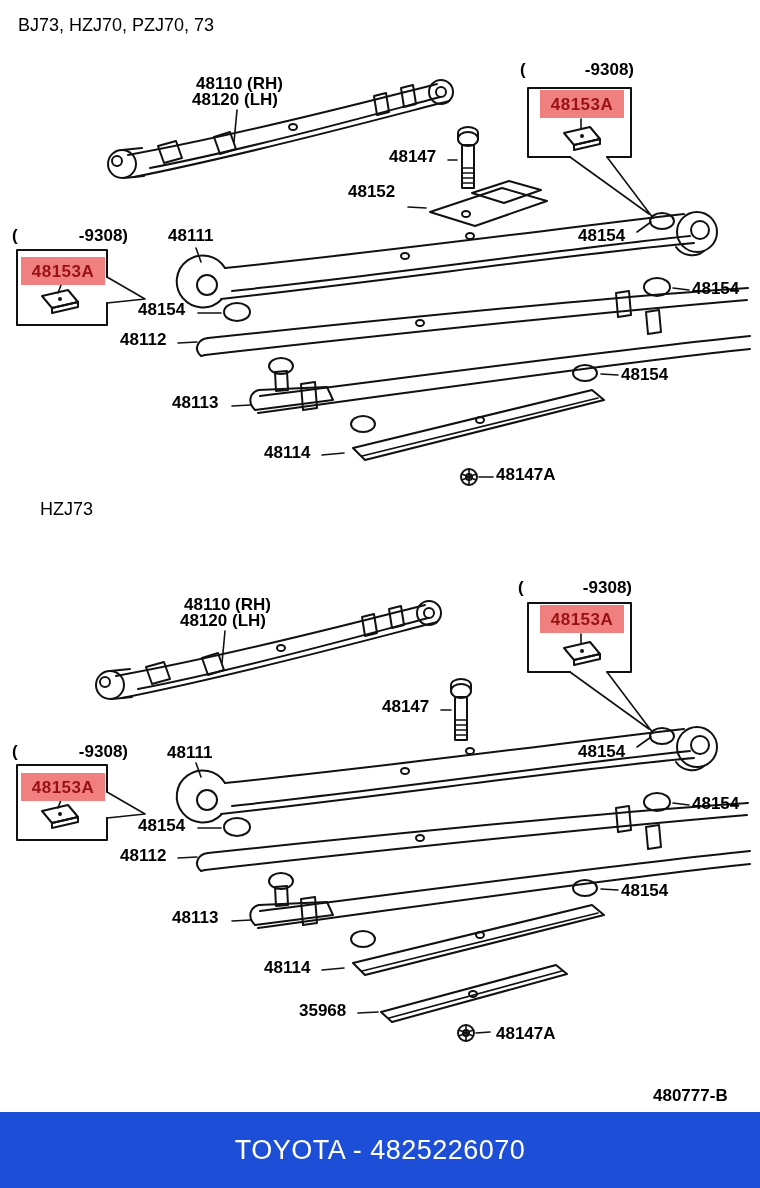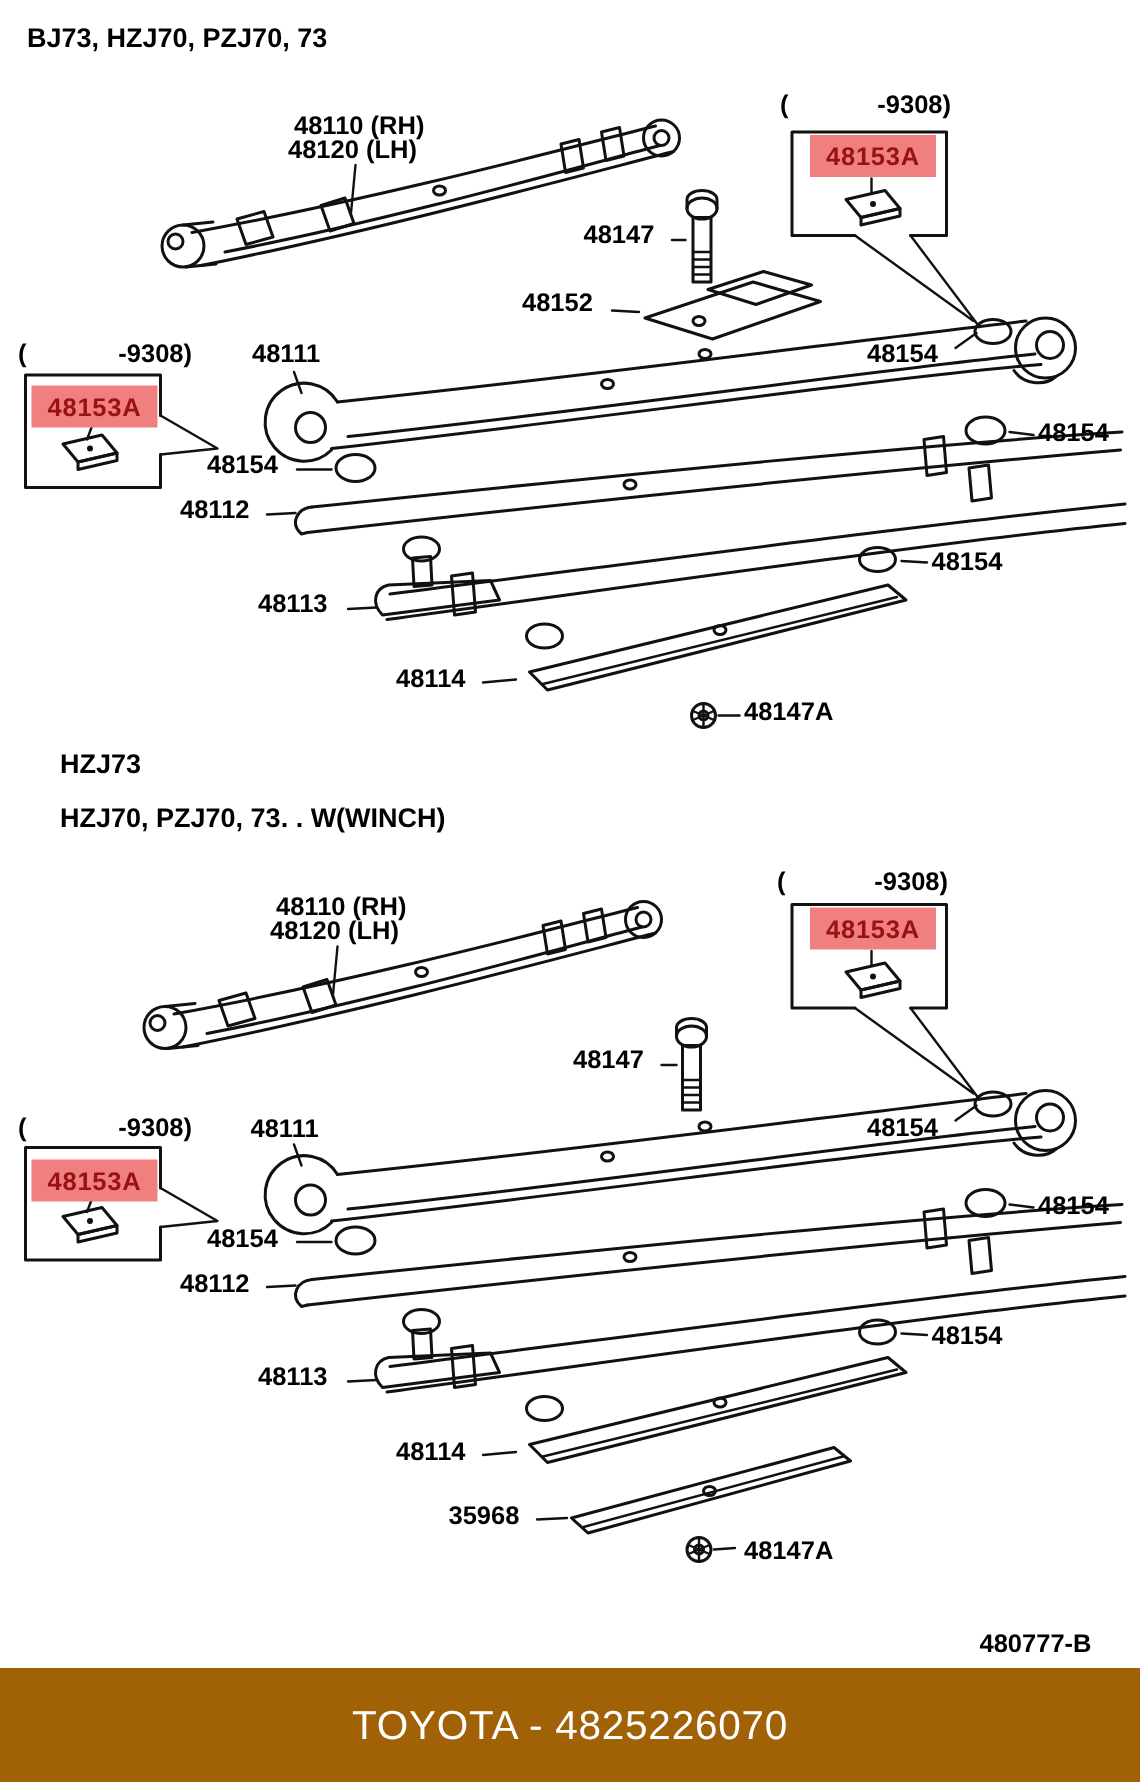--- a/index.html
+++ b/index.html
@@ -5,28 +5,28 @@
   html,body{margin:0;padding:0;background:#fff;}
   .page{position:relative;width:760px;height:1188px;background:#ffffff;overflow:hidden;
         font-family:"Liberation Sans",sans-serif;}
   svg.art{position:absolute;left:0;top:0;}
   svg.art path, svg.art circle, svg.art ellipse, svg.art line{
     fill:none;stroke:#111111;stroke-width:2;stroke-linecap:round;stroke-linejoin:round;}
   svg.art .dot{fill:#111111;stroke:none;}
   svg.art .thin{stroke-width:1.6;}
   .lbl{position:absolute;font-weight:bold;font-size:17px;color:#000;white-space:nowrap;
        letter-spacing:0px;line-height:1;}
-  .title{position:absolute;font-weight:bold;font-size:18px;color:#000;white-space:nowrap;line-height:1;}
+  .title{position:absolute;font-weight:normal;font-size:18px;color:#000;white-space:nowrap;line-height:1;}
   .co{position:absolute;display:flex;justify-content:space-between;font-weight:bold;
       font-size:17px;color:#000;line-height:1;}
   .hl{position:absolute;width:84px;height:28px;background:#f08080;color:#991111;
       font-weight:bold;font-size:17px;display:flex;align-items:center;justify-content:center;
       letter-spacing:0.5px;line-height:1;}
   .ref{position:absolute;left:653px;top:1086px;font-weight:bold;font-size:17px;color:#000;}
-  .footer{position:absolute;left:0;top:1112px;width:760px;height:76px;background:#a16207;
+  .footer{position:absolute;left:0;top:1112px;width:760px;height:76px;background:#1d4ed8;
           color:#ffffff;display:flex;align-items:center;justify-content:center;gap:44px;
           font-size:27px;letter-spacing:0.5px;}
 </style>
 </head>
 <body>
 
 <div class="page">
 
   <svg class="art" width="760" height="1112" viewBox="0 0 760 1112">
     <defs>
@@ -172,40 +172,39 @@
   <div class="lbl" style="left:196px;top:75px">48110 (RH)</div>
   <div class="lbl" style="left:192px;top:91px">48120 (LH)</div>
 
   <div class="co" style="left:520px;top:61px;width:114px">
     <span>(</span>
     <span>-9308)</span>
   </div>
   <div class="hl" style="left:540px;top:90px">48153A</div>
 
   <div class="lbl" style="left:389px;top:148px">48147</div>
-  <div class="lbl" style="left:348px;top:193px">48152</div>
+  <div class="lbl" style="left:348px;top:183px">48152</div>
   <div class="lbl" style="left:168px;top:227px">48111</div>
 
   <div class="co" style="left:12px;top:227px;width:116px">
     <span>(</span>
     <span>-9308)</span>
   </div>
   <div class="hl" style="left:21px;top:257px">48153A</div>
 
   <div class="lbl" style="left:138px;top:301px">48154</div>
   <div class="lbl" style="left:120px;top:331px">48112</div>
   <div class="lbl" style="left:578px;top:227px">48154</div>
   <div class="lbl" style="left:692px;top:280px">48154</div>
   <div class="lbl" style="left:621px;top:366px">48154</div>
   <div class="lbl" style="left:172px;top:394px">48113</div>
   <div class="lbl" style="left:264px;top:444px">48114</div>
   <div class="lbl" style="left:496px;top:466px">48147A</div>
 
   <div class="title" style="left:40px;top:500px">HZJ73</div>
-  <div class="title" style="left:40px;top:536px">HZJ70, PZJ70, 73. . W(WINCH)</div>
   <div class="lbl" style="left:184px;top:596px">48110 (RH)</div>
   <div class="lbl" style="left:180px;top:612px">48120 (LH)</div>
 
   <div class="co" style="left:518px;top:579px;width:114px">
     <span>(</span>
     <span>-9308)</span>
   </div>
   <div class="hl" style="left:540px;top:605px">48153A</div>
 
   <div class="lbl" style="left:382px;top:698px">48147</div>

